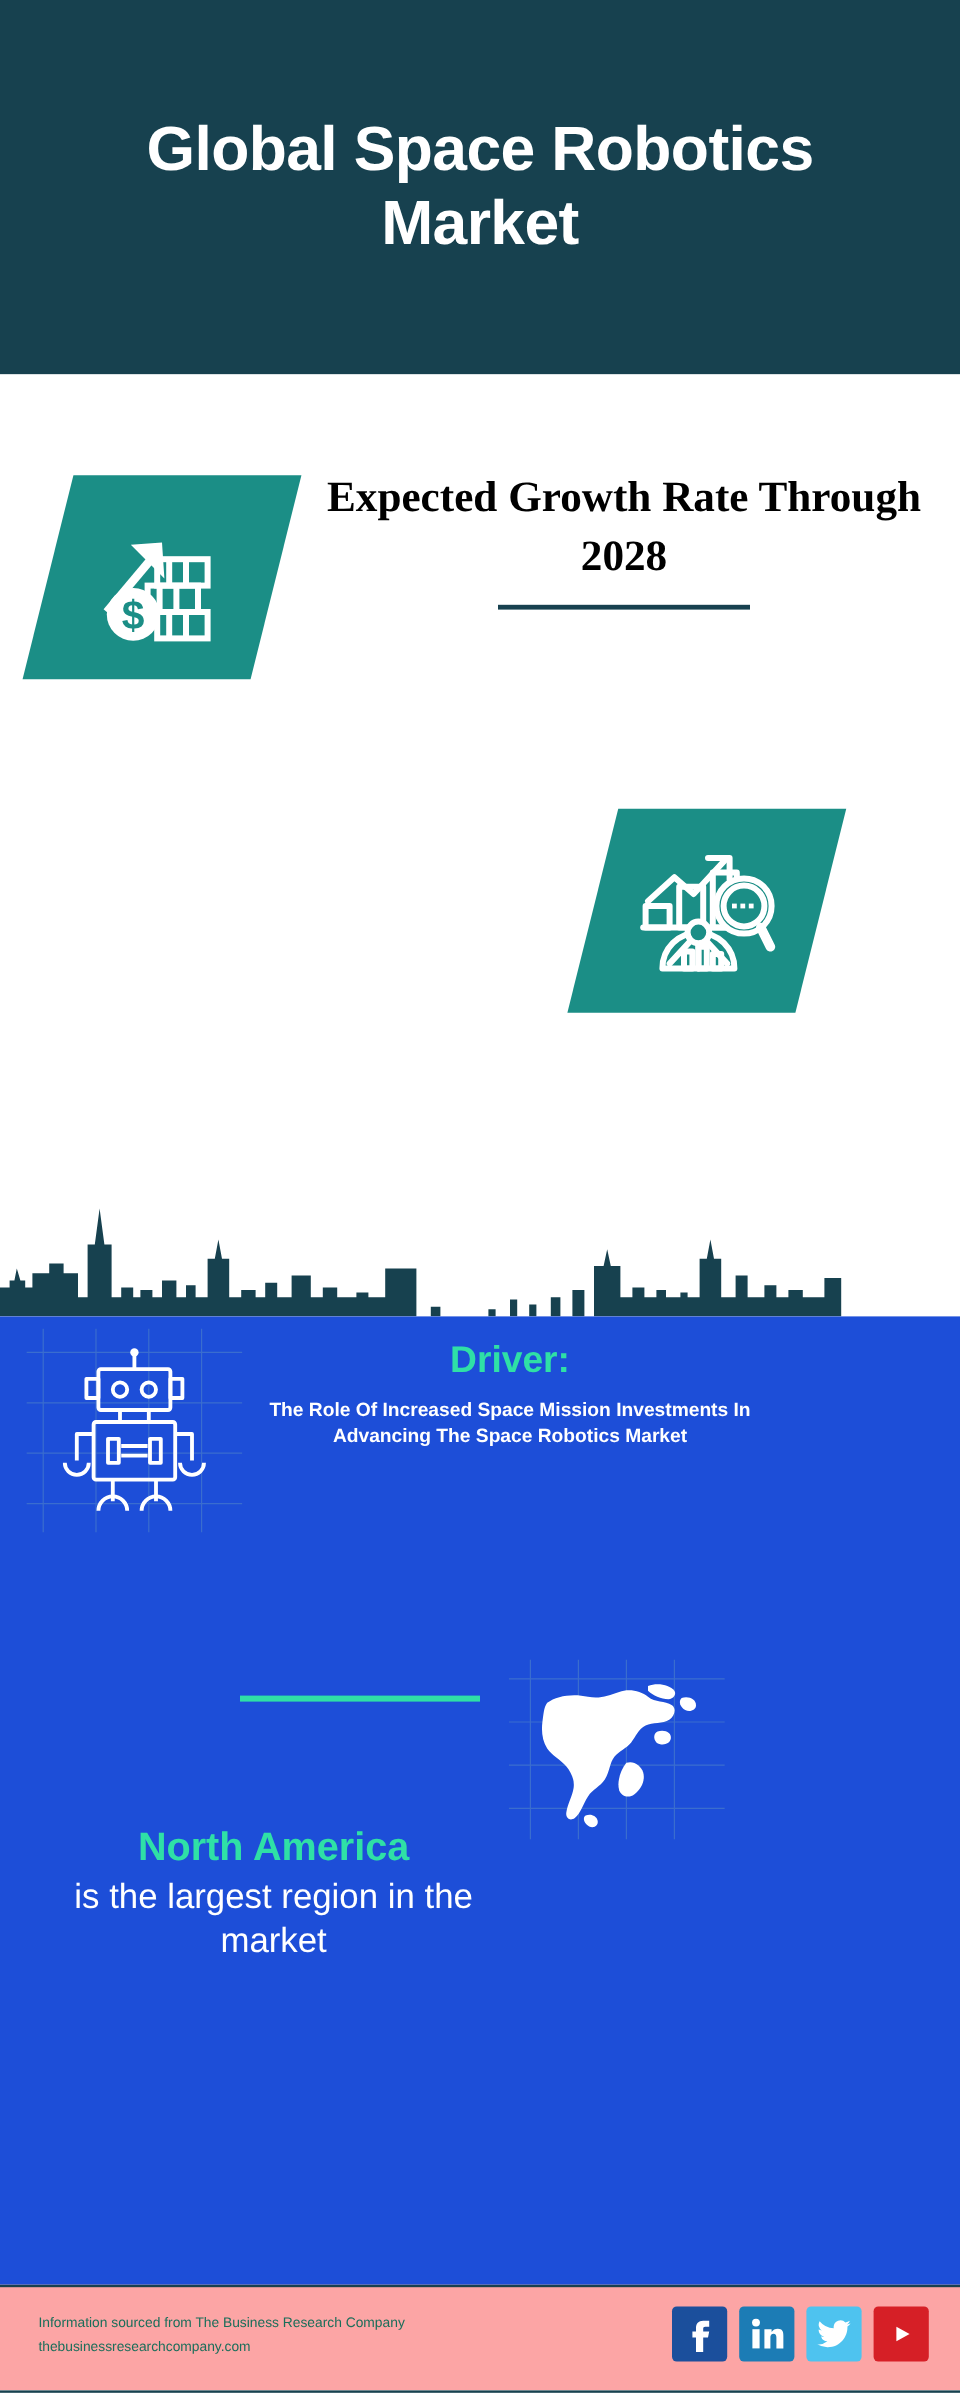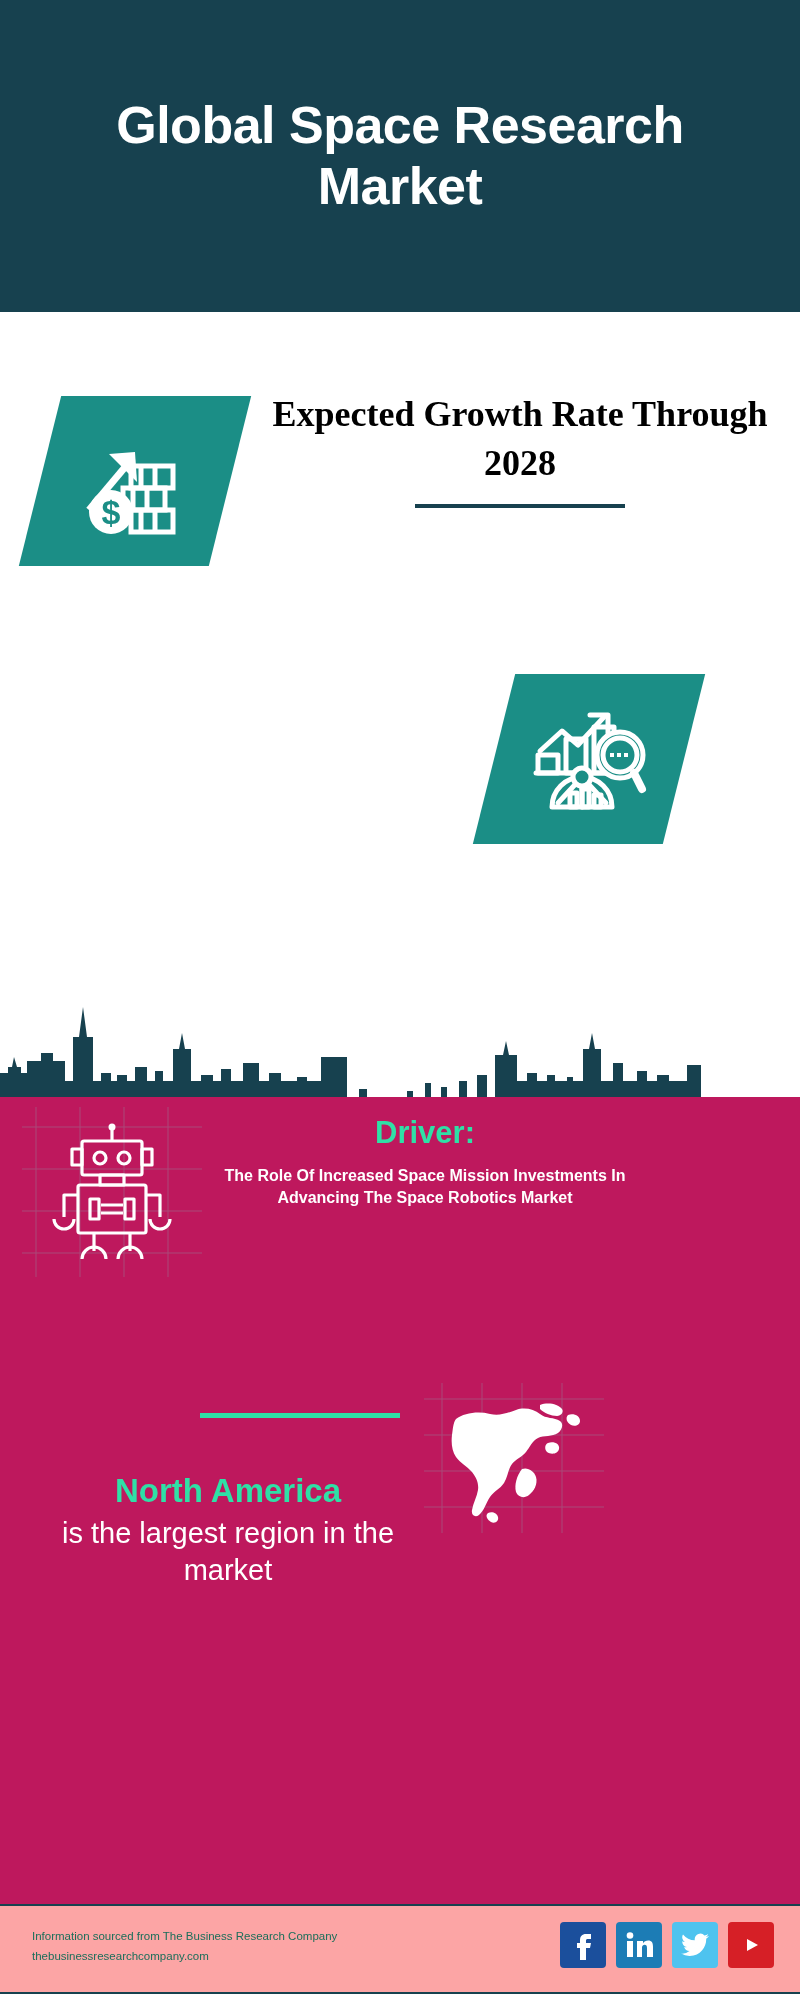--- a/index.html
+++ b/index.html
@@ -75,21 +75,21 @@
     width:800px; height:120px;
     background:#ffffff;
     line-height:0;
   }
   .skyline svg{ display:block; width:800px; height:120px; }
 
   
   .dark{
     position:relative;
     width:800px; height:807px;
-    background:#be185d;
+    background:#1d4ed8;
     overflow:hidden;
   }
 
   .grid-bg{ position:absolute; opacity:.30; }
   .grid-robot{ left:22px; top:10px; }
   .grid-map  { left:424px; top:286px; }
 
   .robot-icon{ position:absolute; left:48px; top:26px; }
   .map-icon  { position:absolute; left:444px; top:300px; }
 
@@ -121,20 +121,21 @@
   .region-block{
     position:absolute;
     left:28px; top:374px; width:400px;
     text-align:center;
   }
   .region-name{
     color:#2fe0a6;
     font-size:33px;
     font-weight:bold;
     line-height:1.2;
+    margin-top:48px;
   }
   .region-desc{
     color:#ffffff;
     font-size:29px;
     line-height:1.3;
     margin-top:4px;
     text-align:center;
   }
 
   
@@ -172,21 +173,21 @@
     width:800px; height:96px;
     background:#ffffff;
     border-top:2px solid #17414f;
     padding:6px 8px 0 8px;
   }
 </style>
 </head>
 <body>
 
 <div class="header">
-  <div class="header-title">Global Space Research Market</div>
+  <div class="header-title">Global Space Robotics Market</div>
 </div>
 
 <div class="stats">
 
   <div class="tile tile-growth">
     <svg width="120" height="110" viewBox="0 0 120 110">
       <g fill="none" stroke="#ffffff" stroke-width="7">
         <path d="M14 84 L56 34"></path>
       </g>
       <polygon points="60,26 62,56 50,44 34,28" fill="#ffffff"></polygon>

